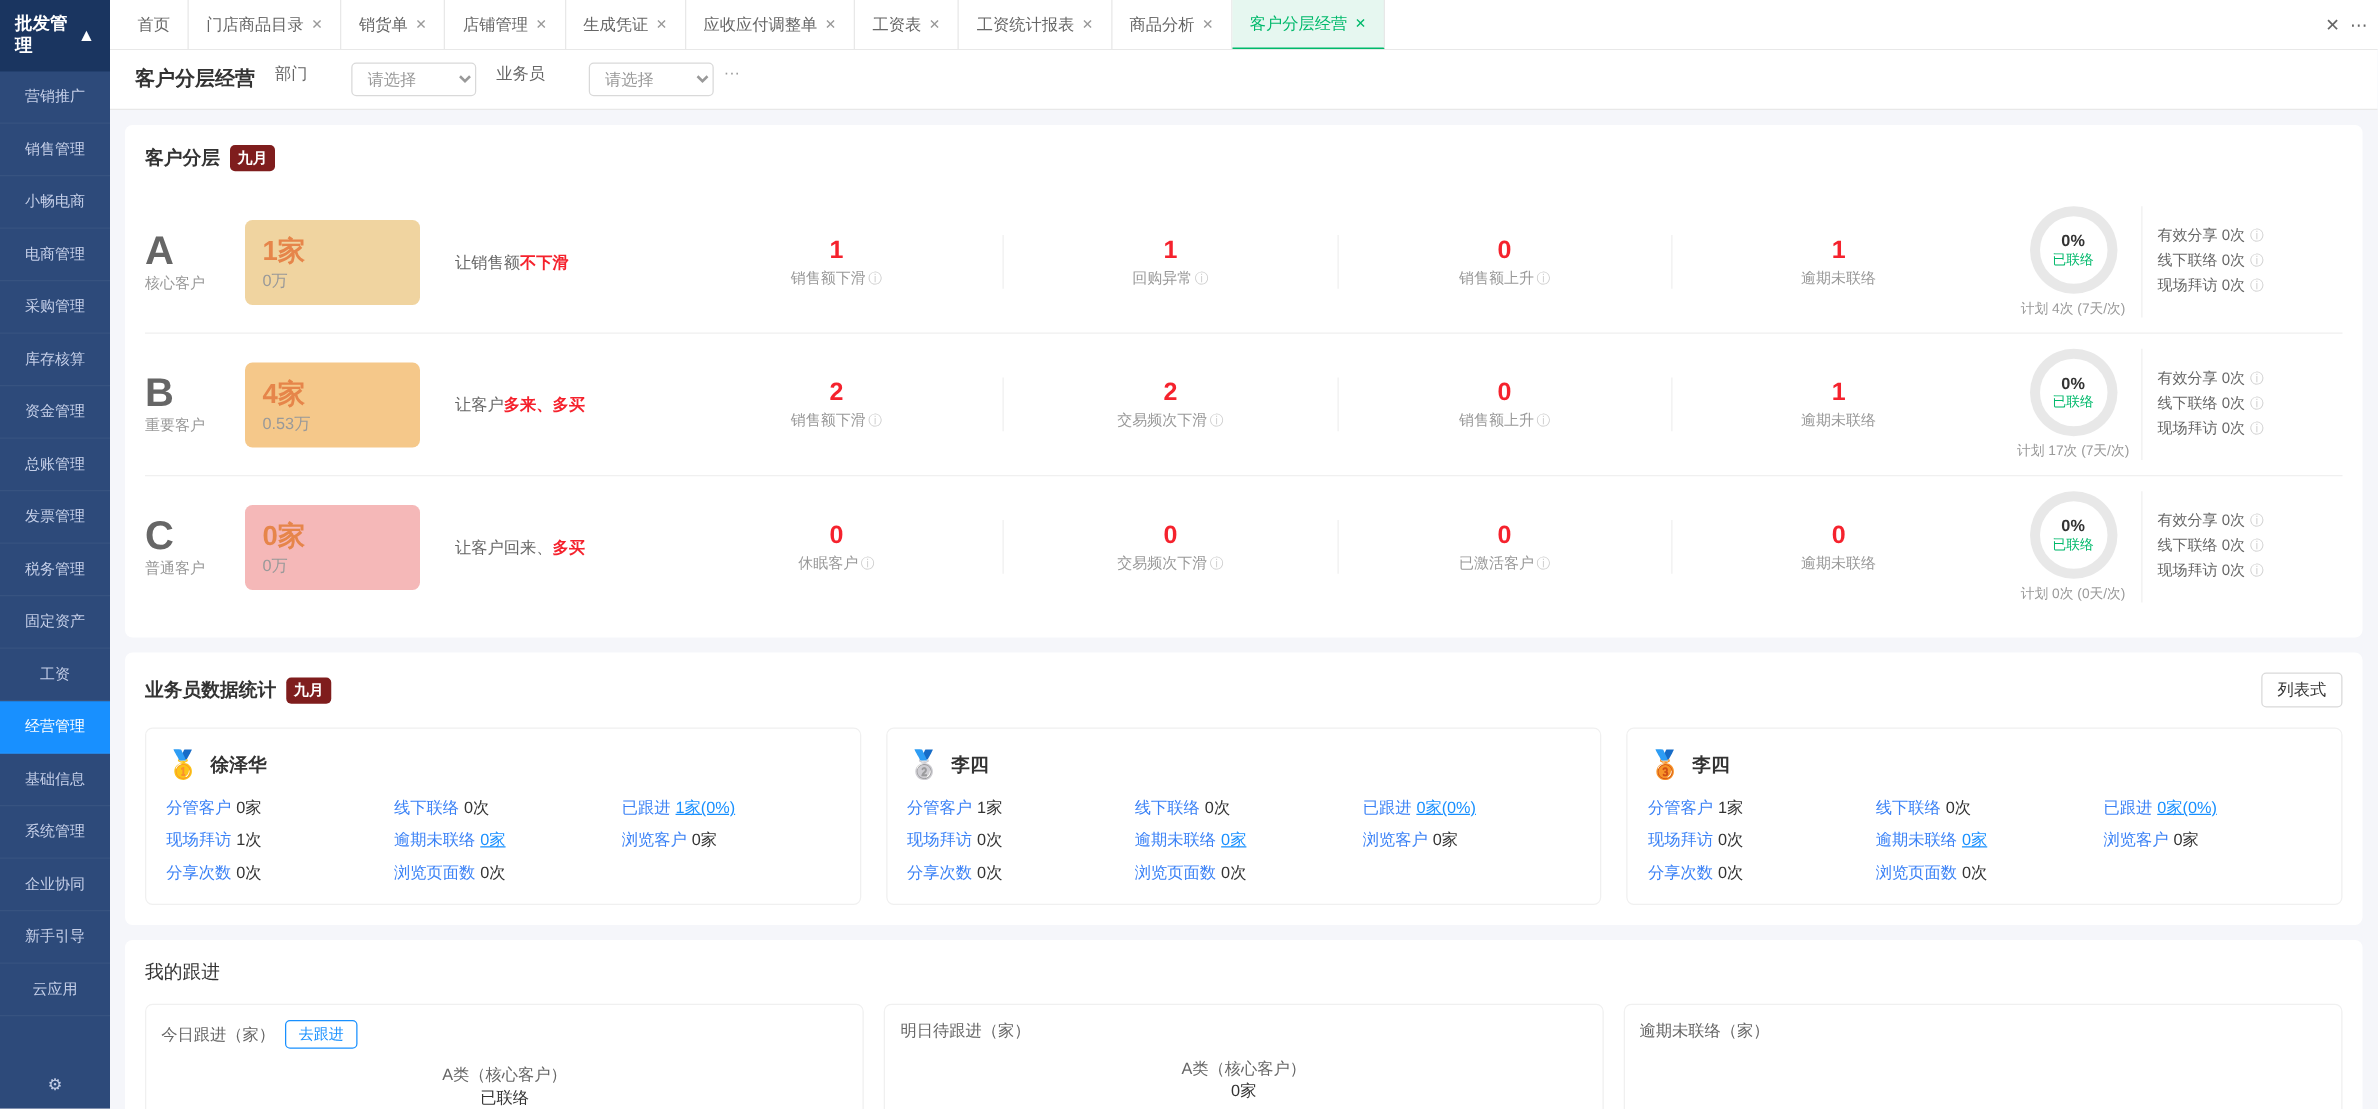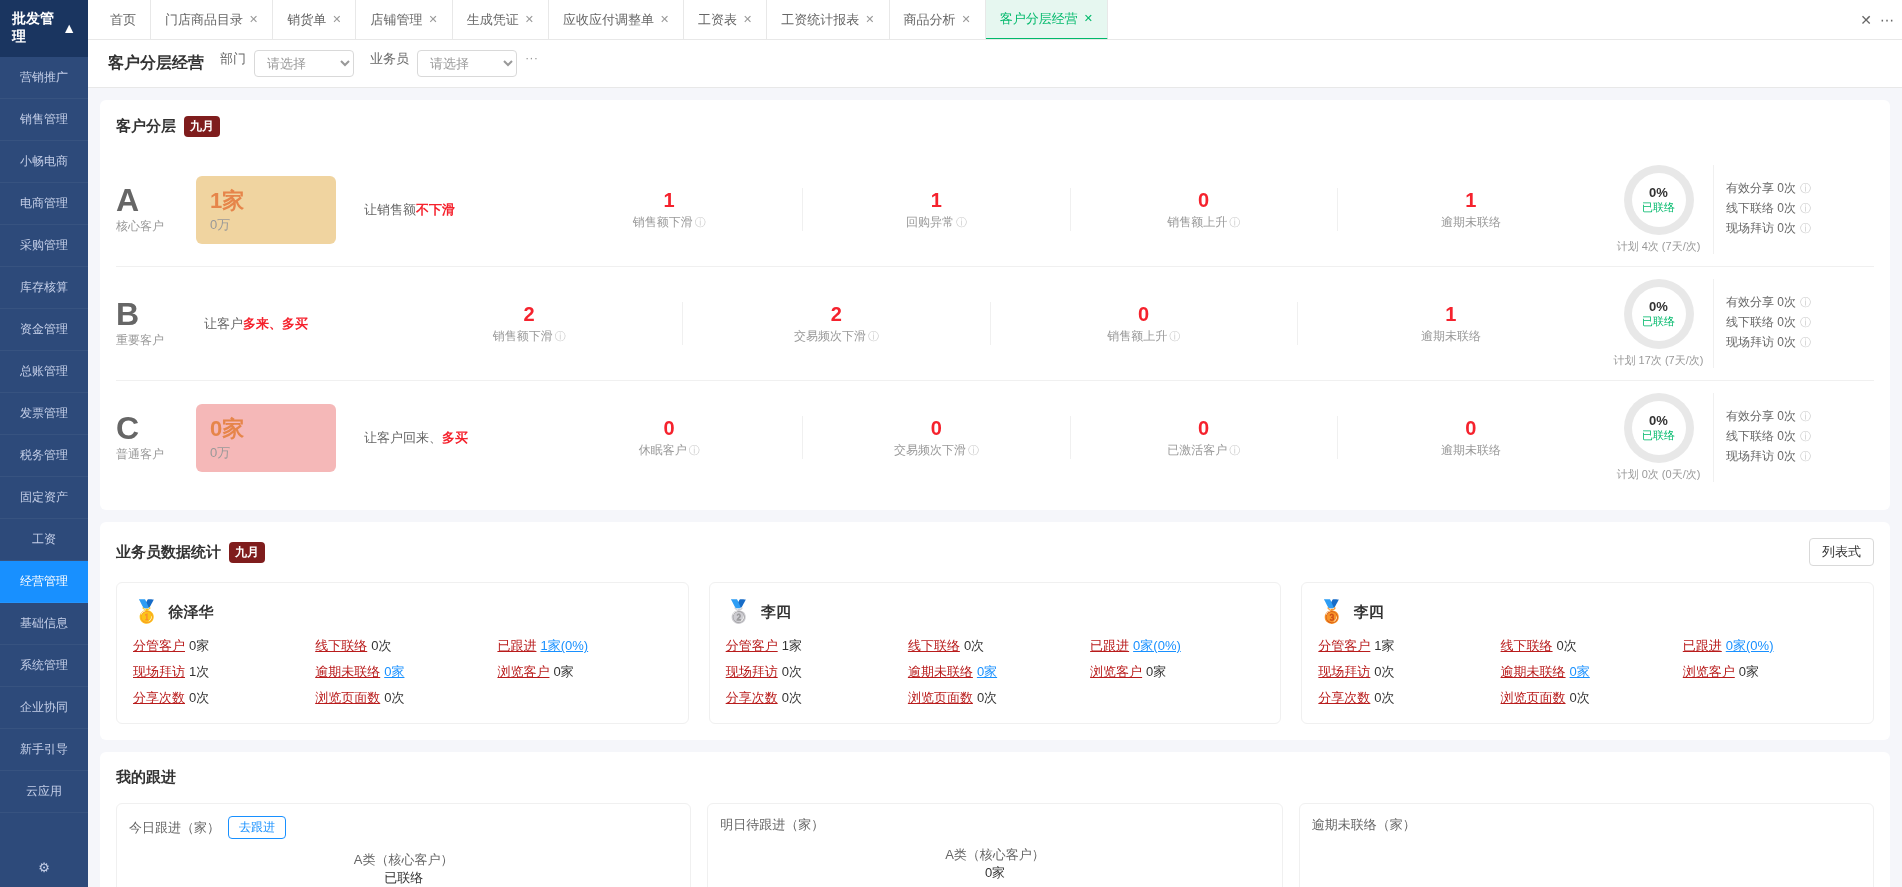--- a/index.html
+++ b/index.html
@@ -122,20 +122,21 @@
     .filter-label { color: #666; font-size: 13px; }
     .filter-select {
       border: 1px solid #d9d9d9;
       border-radius: 4px;
       padding: 4px 24px 4px 8px;
       font-size: 13px;
       color: #999;
       background: #fff;
       cursor: pointer;
       min-width: 100px;
+      margin-left: 27px;
     }
     .filter-dots { color: #999; cursor: pointer; }
 
     
     .section {
       margin: 12px;
       background: #fff;
       border-radius: 6px;
       padding: 16px;
     }
@@ -319,32 +320,32 @@
       grid-template-columns: 1fr 1fr 1fr;
       gap: 8px;
     }
     .biz-stat-item {
       display: flex;
       align-items: center;
       gap: 4px;
       font-size: 13px;
       color: #666;
     }
-    .biz-stat-label { color: #b91c1c; white-space: nowrap; text-decoration: underline; }
+    .biz-stat-label { color: #3b82f6; white-space: nowrap; }
     .biz-stat-val { color: #333; }
     .biz-stat-val.link { color: #1890ff; cursor: pointer; text-decoration: underline; }
 
     
     .follow-section {
       margin: 0 12px 12px;
       background: #fff;
       border-radius: 6px;
       padding: 16px;
     }
-    .follow-title { font-size: 15px; font-weight: bold; color: #333; margin-bottom: 16px; }
+    .follow-title { font-size: 15px; font-weight: normal; color: #333; margin-bottom: 16px; }
     .follow-grid {
       display: grid;
       grid-template-columns: 1fr 1fr 1fr;
       gap: 16px;
     }
     .follow-col {
       border: 1px solid #f0f0f0;
       border-radius: 6px;
       padding: 12px;
     }
@@ -553,20 +554,24 @@
       <span class="info-icon">ⓘ</span>
     </div>
             </div>
           </div>
           <div class="tier-row">
     <div class="tier-label">
       <div class="tier-letter">B</div>
       <div class="tier-name">重要客户</div>
     </div>
 
+    <div class="tier-amount" style="background:#f5c88a;border-radius:6px;padding:10px 14px;margin-right:20px;min-width:120px;position:relative;">
+      <div class="tier-count">4家</div>
+      <div class="tier-wan">0.53万</div>
+    </div>
 
     <div class="tier-slogan">让客户<em>多来、多买</em></div>
   <div class="tier-stats">
       <div class="tier-stat">
         <div class="tier-stat-count">2</div>
         <div class="tier-stat-label">
           销售额下滑
           <span class="info-icon">ⓘ</span>
         </div>
       </div>

